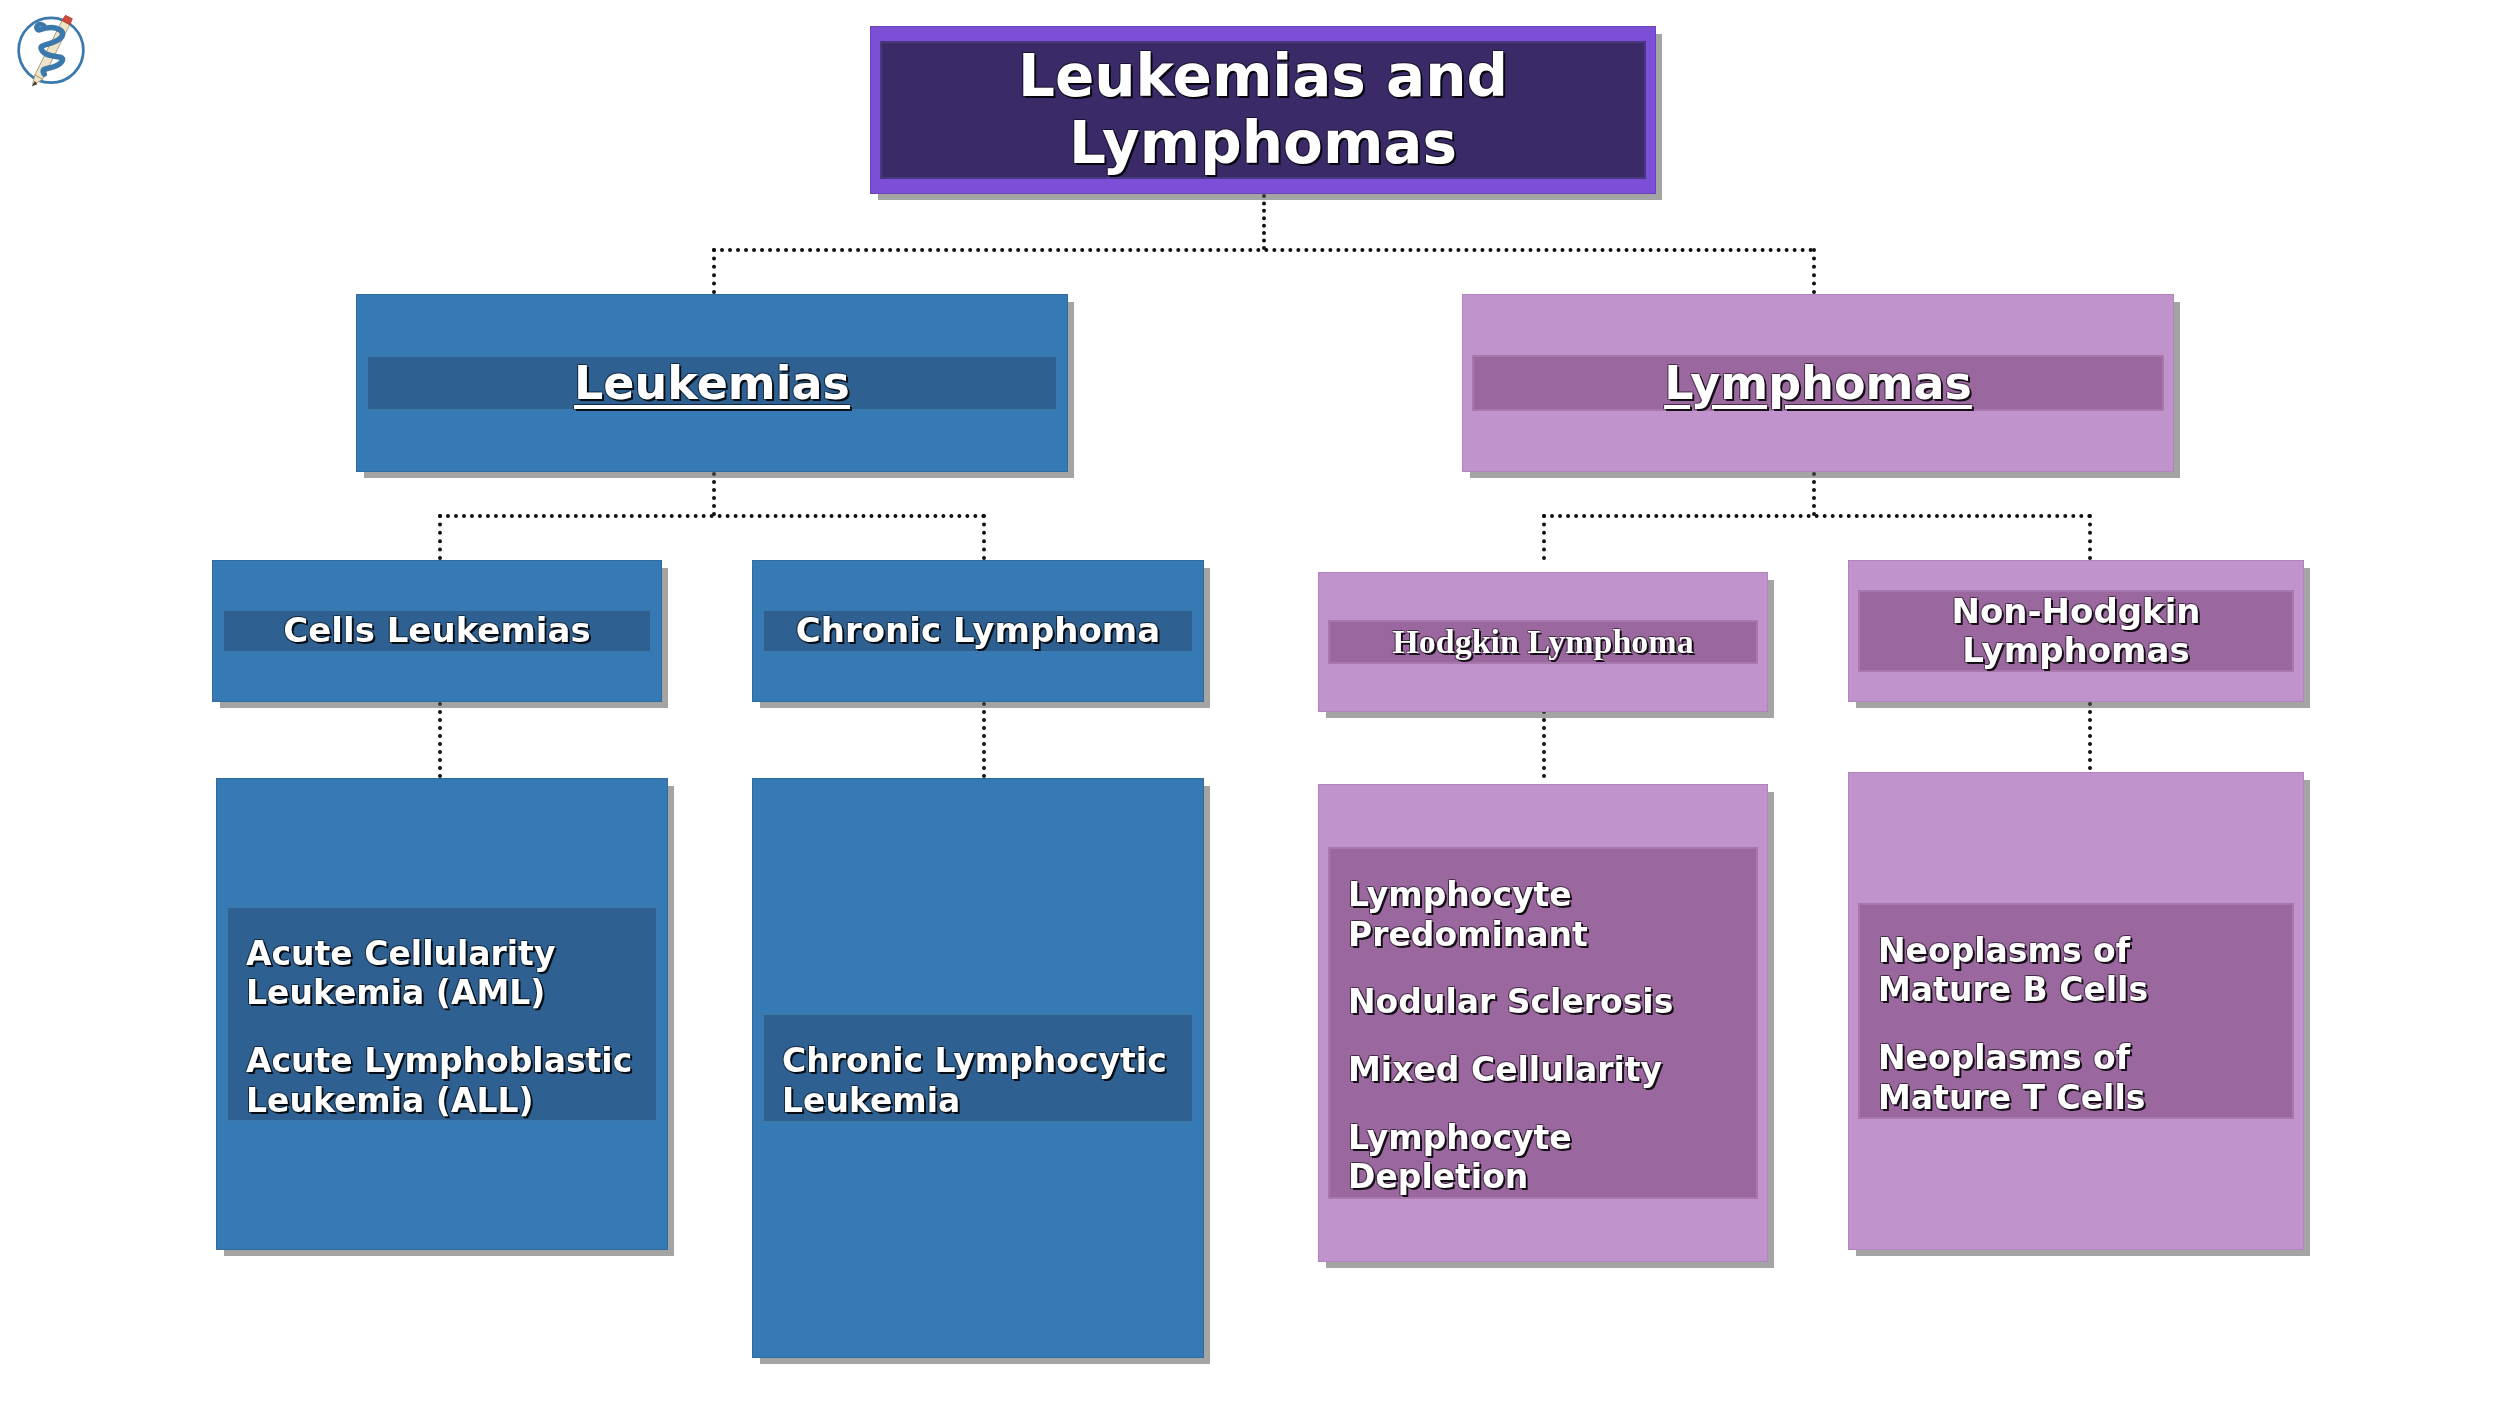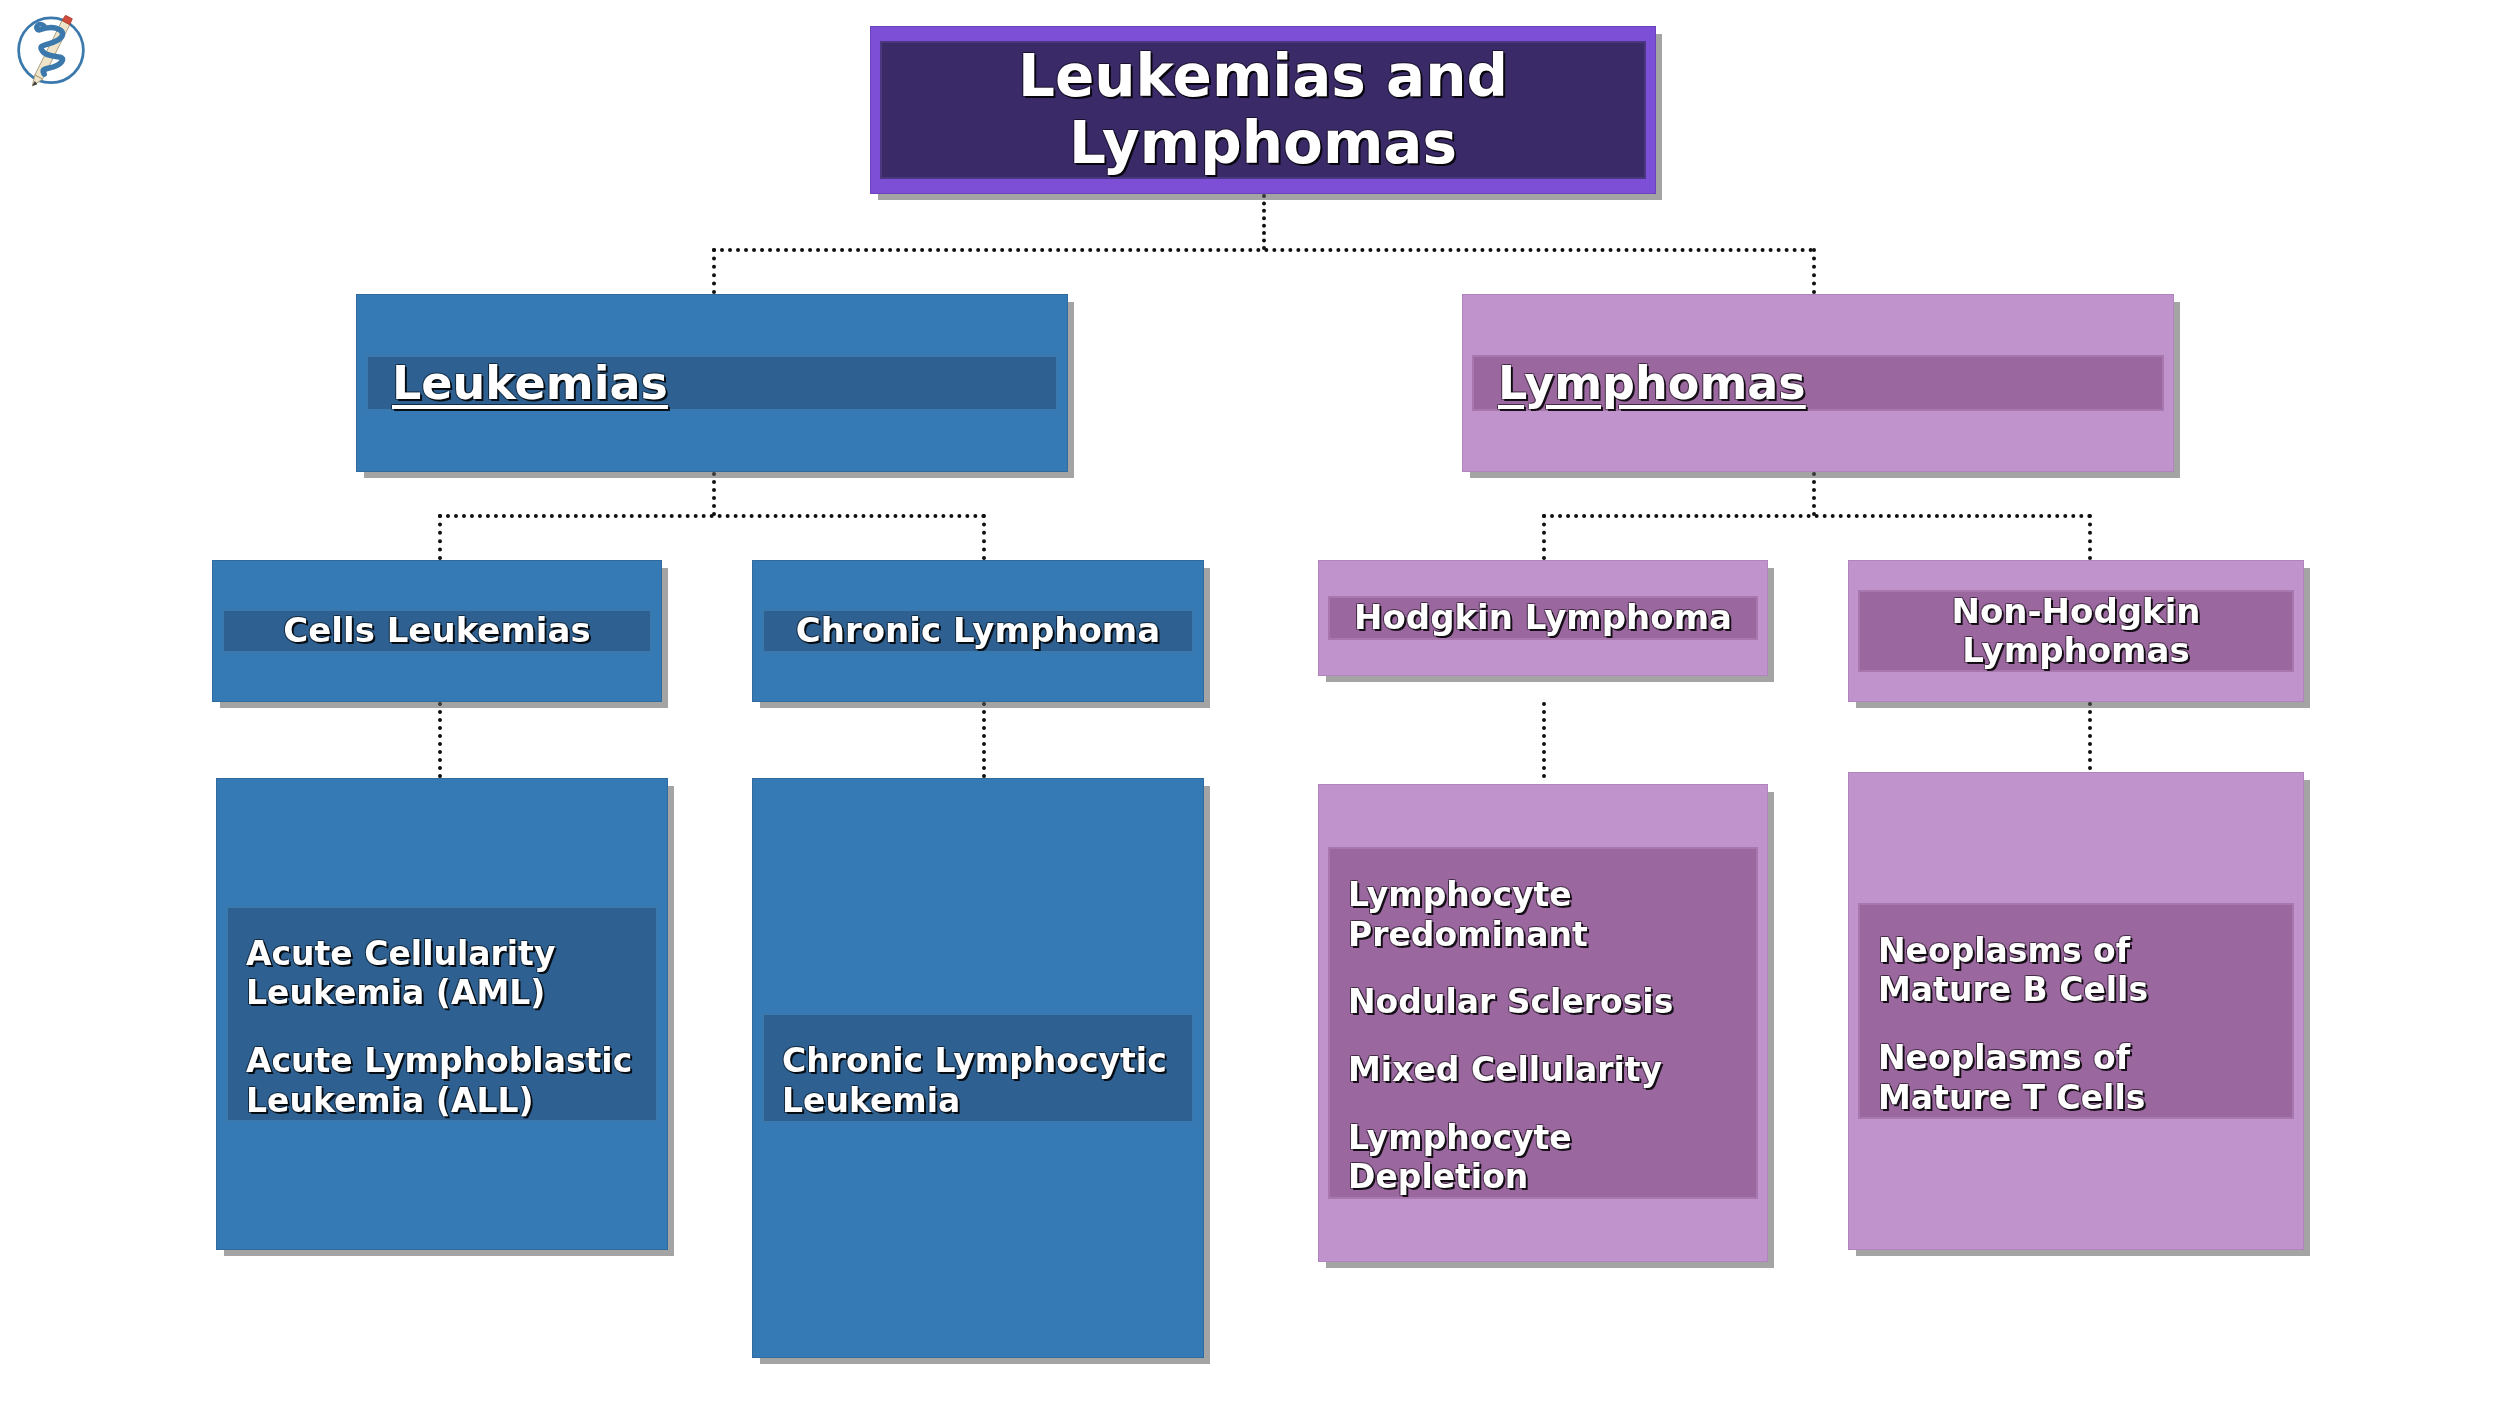--- a/index.html
+++ b/index.html
@@ -112,24 +112,24 @@
       1px -1px 0 rgba(0,0,0,0.35),
       -1px 1px 0 rgba(0,0,0,0.35);
   }
   .t-title {
     font-size: 58px;
     text-align: center;
     padding: 0 20px;
   }
   .t-branch {
     font-size: 46px;
-    text-align: left;
+    text-align: center;
     text-decoration: underline;
     text-underline-offset: 6px;
-    padding: 0 24px;
+    padding: 0 16px;
   }
   .t-sub {
     font-size: 34px;
     text-align: center;
     padding: 0 14px;
   }
   .t-leaf {
     font-size: 33px;
     text-align: left;
     padding: 0 18px;
@@ -213,21 +213,21 @@
       <div class="txt t-sub">Cells Leukemias</div>
     </div>
   </div>
 
   <div class="node blue" style="left:752px; top:560px; width:452px; height:142px;">
     <div class="inner">
       <div class="txt t-sub">Chronic Lymphoma</div>
     </div>
   </div>
 
-  <div class="node purple" style="left:1318px; top:560px; width:450px; height:116px;">
+  <div class="node purple" style="left:1318px; top:572px; width:450px; height:140px;font-family:Liberation Serif, serif;">
     <div class="inner">
       <div class="txt t-sub">Hodgkin Lymphoma</div>
     </div>
   </div>
 
   <div class="node purple" style="left:1848px; top:560px; width:456px; height:142px;">
     <div class="inner">
       <div class="txt t-sub">Non-Hodgkin</div>
       <div class="txt t-sub">Lymphomas</div>
     </div>

